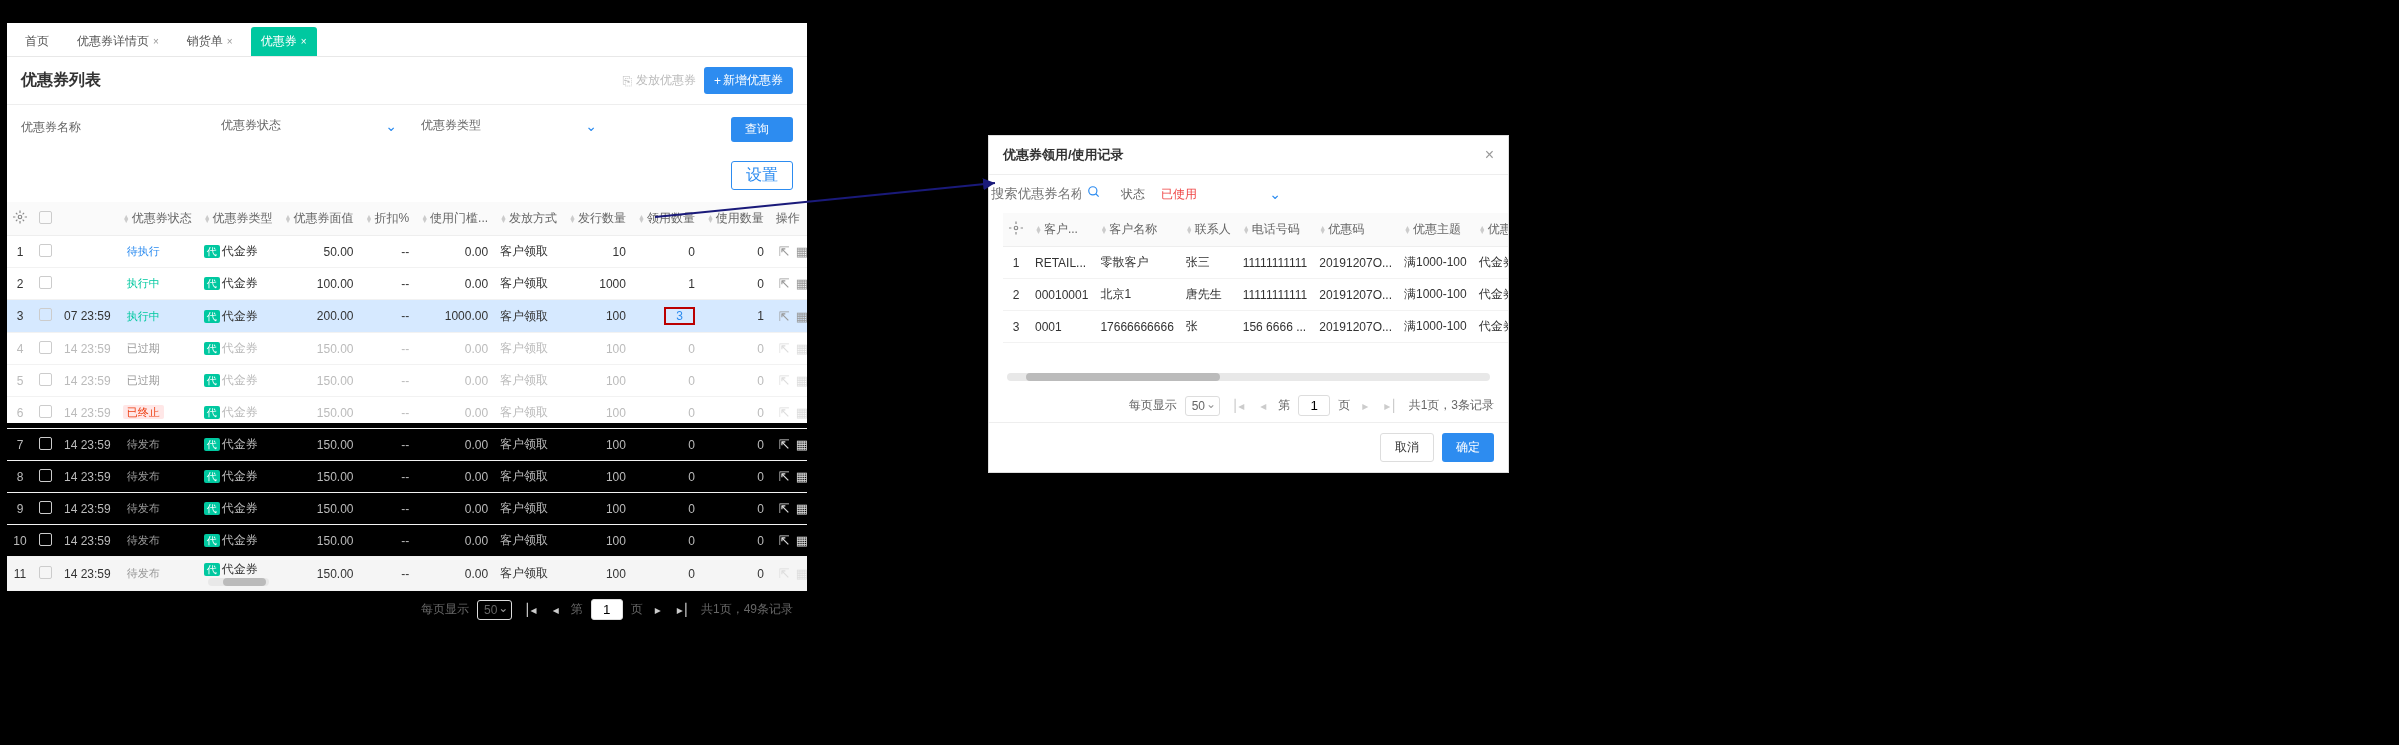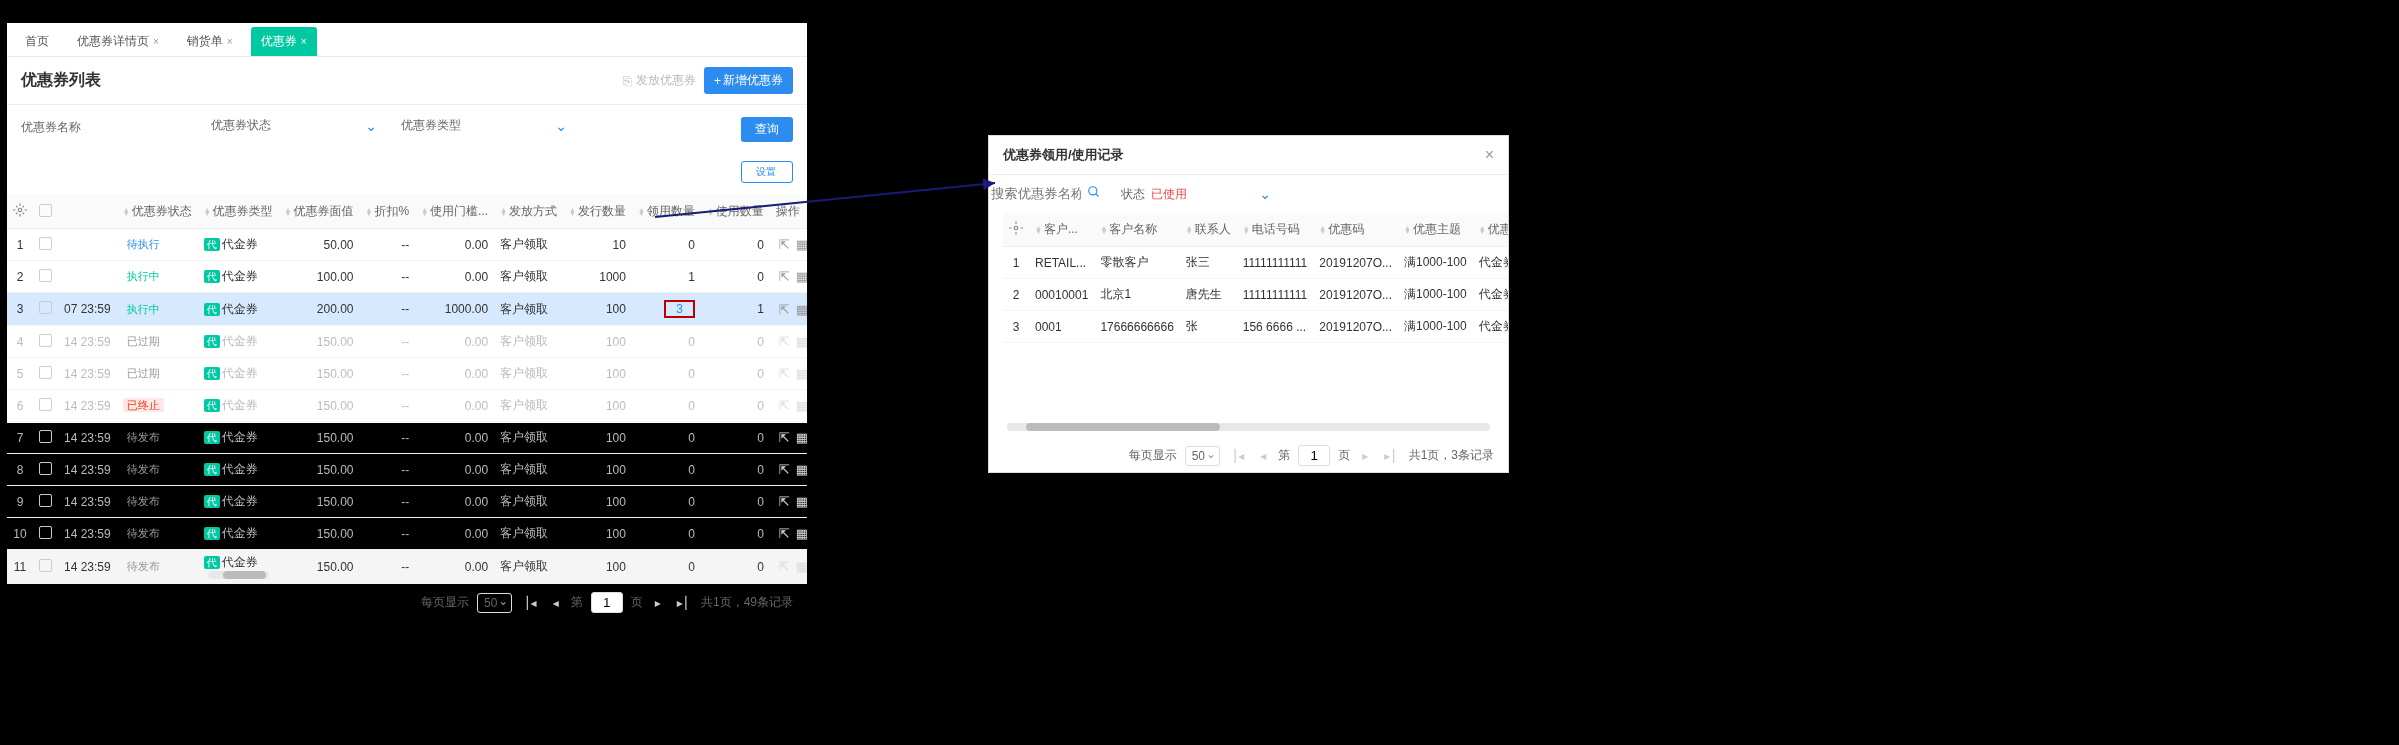--- a/index.html
+++ b/index.html
@@ -15,24 +15,24 @@
     .tab.active { background: #00c8a0; color: #fff; border-radius: 3px 3px 0 0; }
     .tab-close { font-size: 10px; color: #999; }
     .tab.active .tab-close { color: #fff; }
     
     .header-bar { display: flex; justify-content: space-between; align-items: center; padding: 10px 14px; border-bottom: 1px solid #eee; }
     .page-title { font-size: 16px; font-weight: 600; }
     .header-actions { display: flex; gap: 8px; align-items: center; }
     .btn-ghost { color: #bbb; font-size: 12px; display: flex; align-items: center; gap: 4px; }
     .btn-primary { background: #2d8cf0; color: #fff; padding: 5px 10px; border-radius: 3px; font-size: 12px; display: flex; align-items: center; gap: 2px; cursor: pointer; }
     .btn-default { background: #fff; border: 1px solid #ddd; padding: 5px 14px; border-radius: 3px; font-size: 12px; cursor: pointer; }
-    .btn-blue-outline { background: #fff; border: 1px solid #2d8cf0; color: #2d8cf0; padding: 5px 14px; border-radius: 3px; font-size: 10px; cursor: pointer; }
+    .btn-blue-outline { background: #fff; border: 1px solid #2d8cf0; color: #2d8cf0; padding: 5px 14px; border-radius: 3px; font-size: 16px; cursor: pointer; }
     
     .filters { display: flex; padding: 12px 14px; gap: 24px; align-items: flex-start; }
-    .filter { display: flex; align-items: center; gap: 6px; }
+    .filter { display: flex; align-items: center; gap: 16px; }
     .filter-label { color: #666; white-space: nowrap; }
     .filter-input { border: none; border-bottom: 1px solid transparent; width: 100px; padding: 2px; }
     .filter-select { position: relative; width: 100px; color: #999; display: flex; justify-content: space-between; cursor: pointer; }
     .chevron { color: #2d8cf0; font-size: 14px; }
     .filter-btns { display: flex; flex-direction: column; gap: 19px; margin-left: auto; }
     
     .table-wrap { overflow-x: auto; }
     table { width: 100%; border-collapse: collapse; font-size: 12px; }
     thead th { background: #fafafa; padding: 8px 6px; border-bottom: 1px solid #eee; font-weight: 500; color: #666; text-align: left; white-space: nowrap; }
     thead th .sorter { display: inline-flex; flex-direction: column; vertical-align: middle; margin-right: 2px; line-height: 4px; font-size: 7px; color: #ccc; }
@@ -508,14 +508,18 @@
       <span class="page-arrow">⎮◂</span>
       <span class="page-arrow">◂</span>
       <span>第</span>
       <input class="page-input" value="1" style="">
       <span>页</span>
       <span class="page-arrow">▸</span>
       <span class="page-arrow">▸⎮</span>
       <span>共1页，3条记录</span>
     </div>
 
+    <div class="modal-footer">
+      <span class="btn-default">取消</span>
+      <span class="btn-primary" style="padding:5px 14px">确定</span>
+    </div>
   </div>
 </div>
 
 </body></html>

